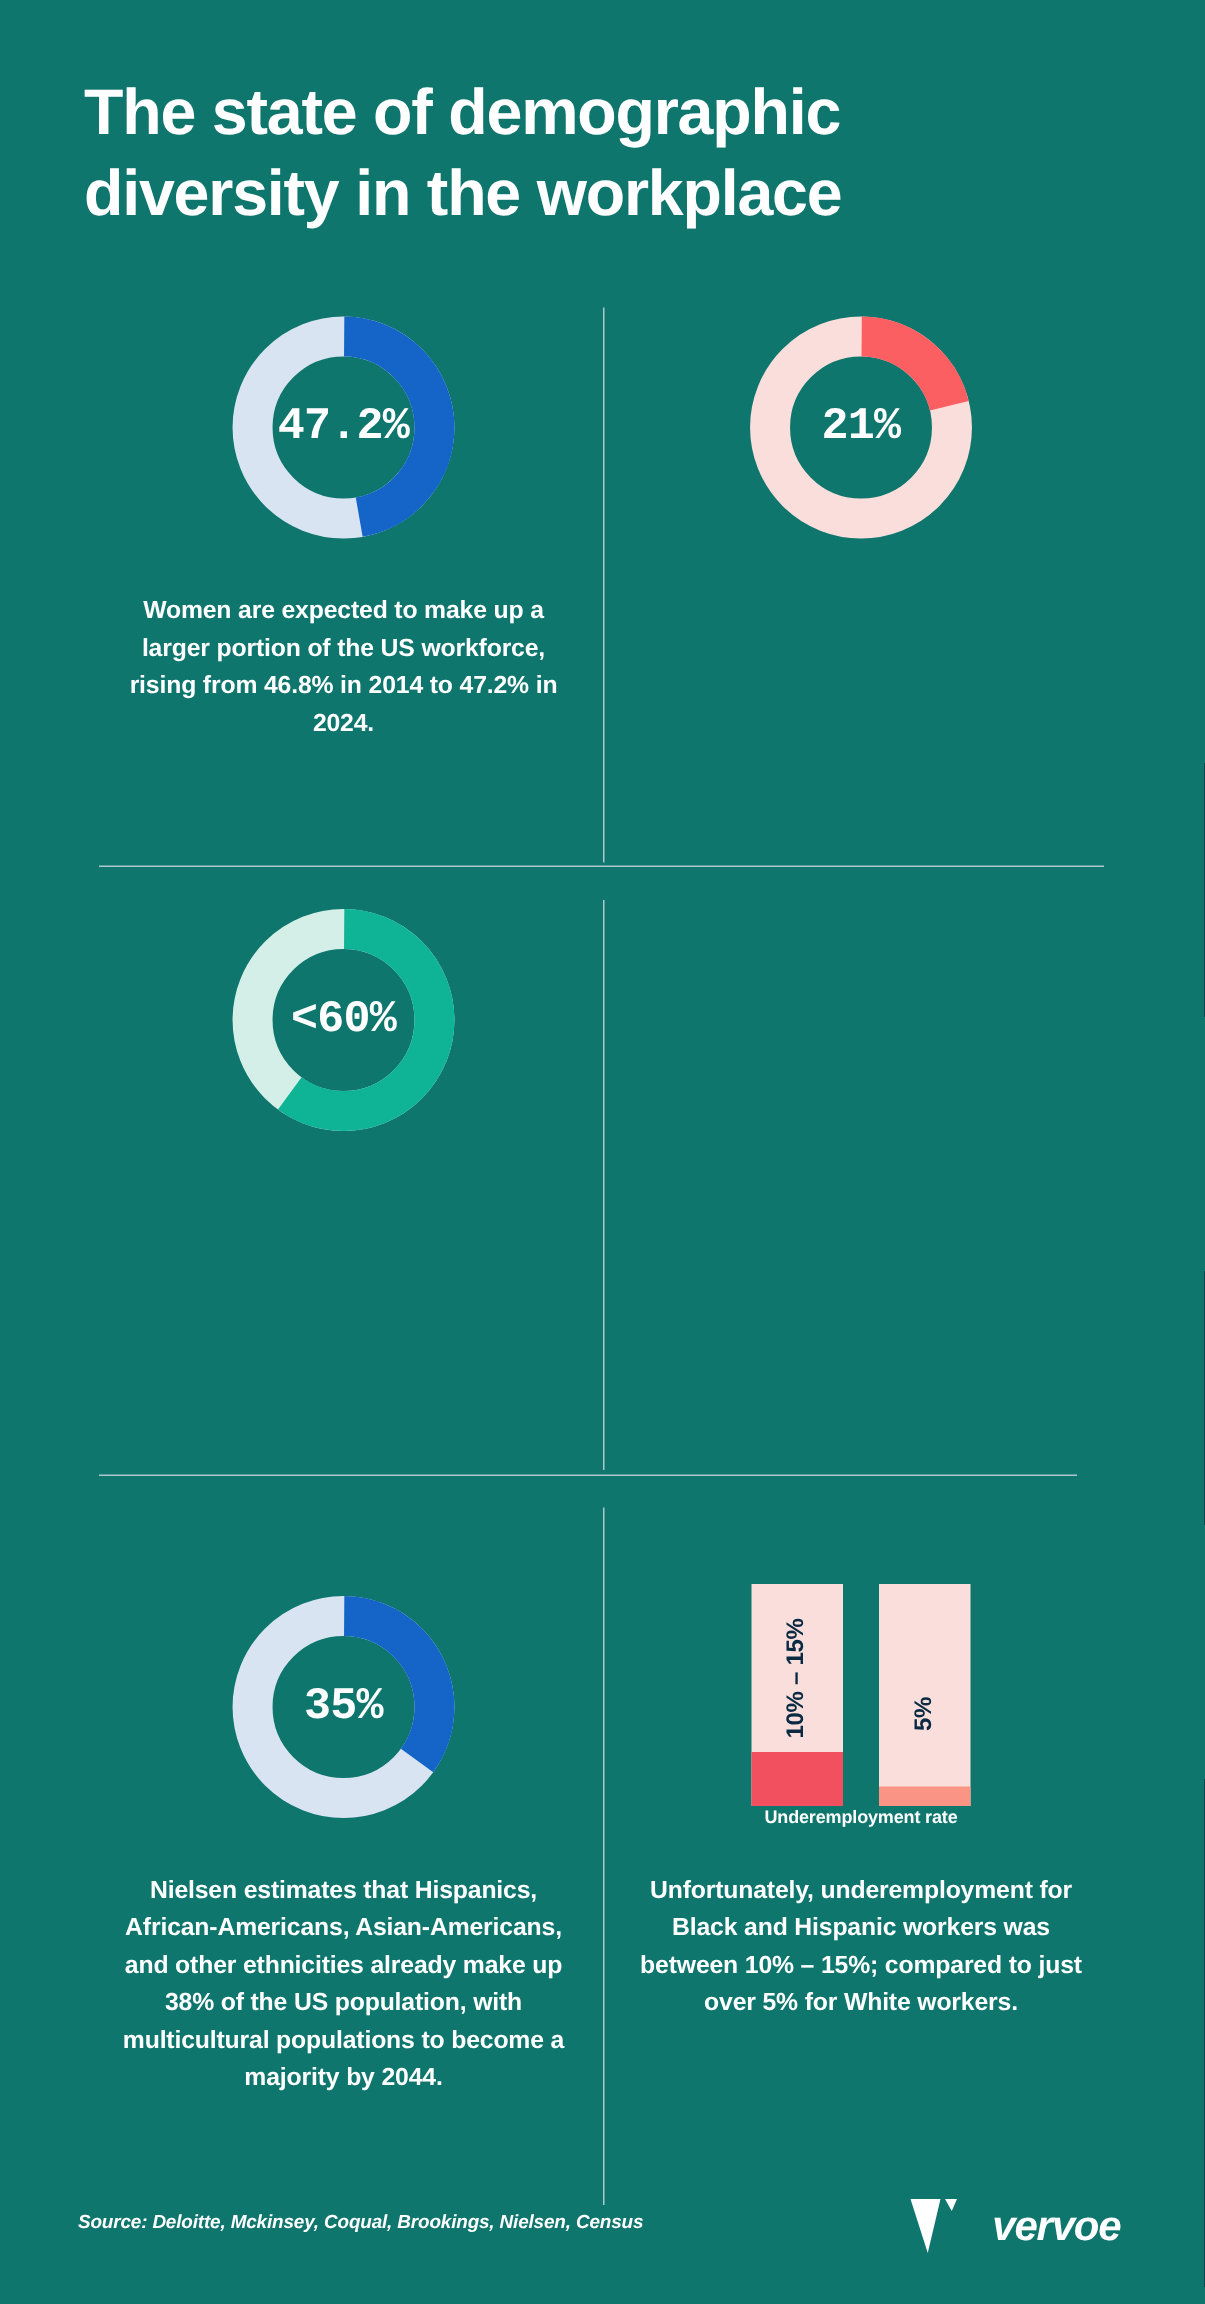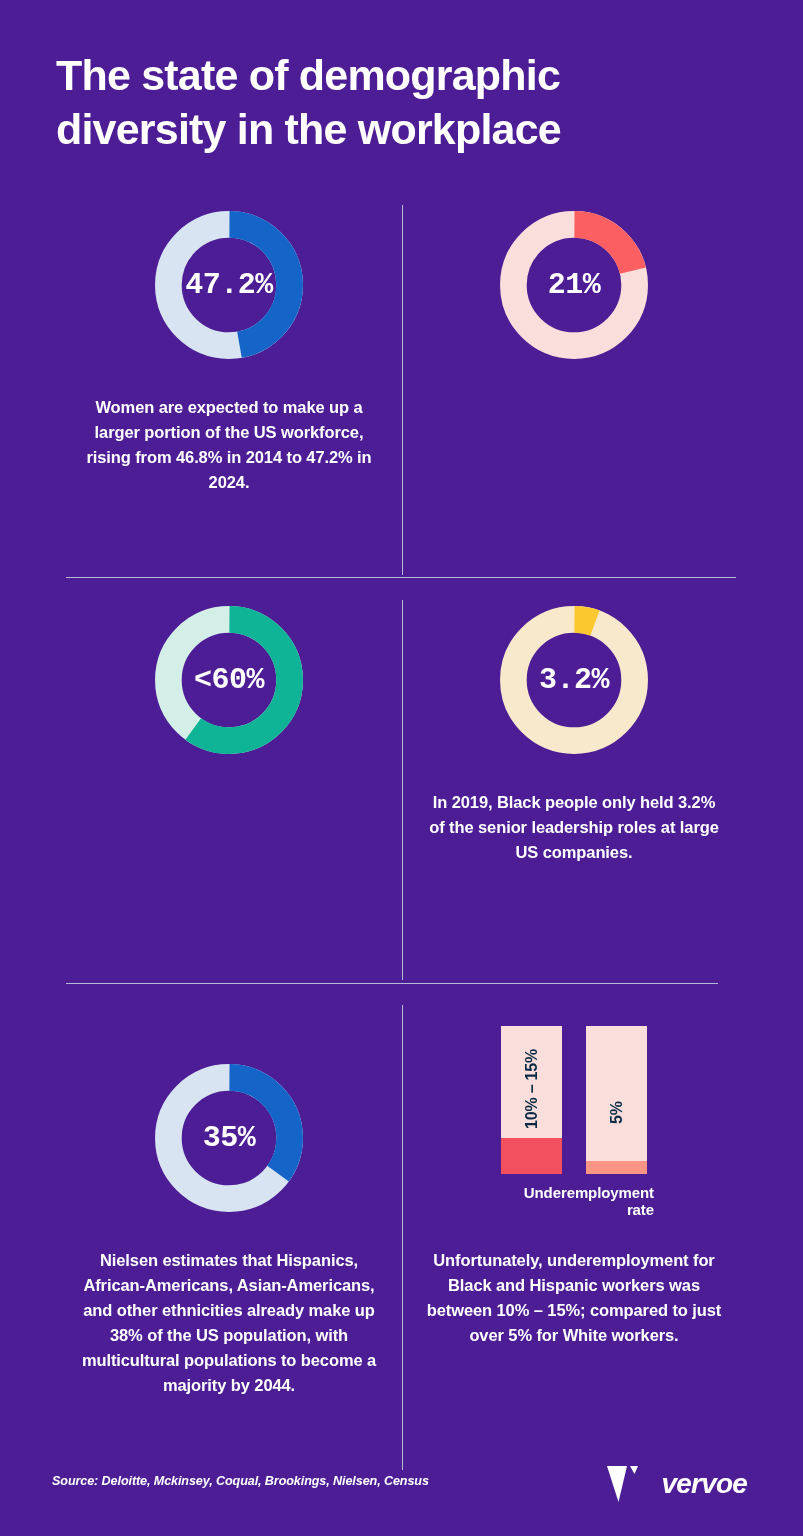--- a/index.html
+++ b/index.html
@@ -5,21 +5,21 @@
   * { margin:0; padding:0; box-sizing:border-box; }
   html, body {
     width:803px; height:1536px;
     background:#052742;
     font-family:"Liberation Sans", sans-serif;
     overflow:hidden;
   }
   .page {
     position:relative;
     width:803px; height:1536px;
-    background:#4c1d95;
+    background:#0f766e;
   }
 
   
   .title {
     position:absolute;
     left:56px; top:48px;
     width:640px;
     color:#ffffff;
     font-size:43px;
     font-weight:bold;
@@ -126,23 +126,23 @@
     writing-mode:vertical-rl;
     transform:rotate(180deg);
     display:flex;
     align-items:center;
     justify-content:center;
     letter-spacing:-0.2px;
   }
   .bar-text.t1 { top:18px; height:90px; }
   .bar-text.t2 { top:62px; height:50px; }
   .bar-caption {
-    margin-top:10px;
-    color:#ffffff;
-    font-size:15px;
+    margin-top:0;
+    color:#ffffff;
+    font-size:12px;
     font-weight:bold;
     text-align:right;
     letter-spacing:-0.1px;
   }
 
   
   .footer {
     position:absolute;
     left:0; bottom:0;
     width:803px; height:92px;font-style:italic;
@@ -210,30 +210,20 @@
     <div class="cell col-l row-2">
       <div class="donut-wrap">
         <svg class="donut" viewBox="0 0 42 42">
           <circle cx="21" cy="21" r="15.91549" fill="none" stroke="#d4efe7" stroke-width="7"></circle>
           <circle cx="21" cy="21" r="15.91549" fill="none" stroke="#0fb396" stroke-width="7" stroke-dasharray="60 40" stroke-dashoffset="25"></circle>
         </svg>
         <div class="donut-label">&lt;60%</div>
       </div>
     </div>
 
-    <div class="cell col-r row-2">
-      <div class="donut-wrap">
-        <svg class="donut" viewBox="0 0 42 42">
-          <circle cx="21" cy="21" r="15.91549" fill="none" stroke="#f8e9cd" stroke-width="7"></circle>
-          <circle cx="21" cy="21" r="15.91549" fill="none" stroke="#fbc92f" stroke-width="7" stroke-dasharray="5.5 94.5" stroke-dashoffset="25"></circle>
-        </svg>
-        <div class="donut-label">3.2%</div>
-      </div>
-      <p class="caption">In 2019, Black people only held 3.2% of the senior leadership roles at large US companies.</p>
-    </div>
 
     <div class="cell col-l row-3">
       <div class="donut-wrap">
         <svg class="donut" viewBox="0 0 42 42">
           <circle cx="21" cy="21" r="15.91549" fill="none" stroke="#d9e4f2" stroke-width="7"></circle>
           <circle cx="21" cy="21" r="15.91549" fill="none" stroke="#1565c8" stroke-width="7" stroke-dasharray="35 65" stroke-dashoffset="25"></circle>
         </svg>
         <div class="donut-label">35%</div>
       </div>
       <p class="caption">Nielsen estimates that Hispanics, African-Americans, Asian-Americans, and other ethnicities already make up 38% of the US population, with multicultural populations to become a majority by 2044.</p>

